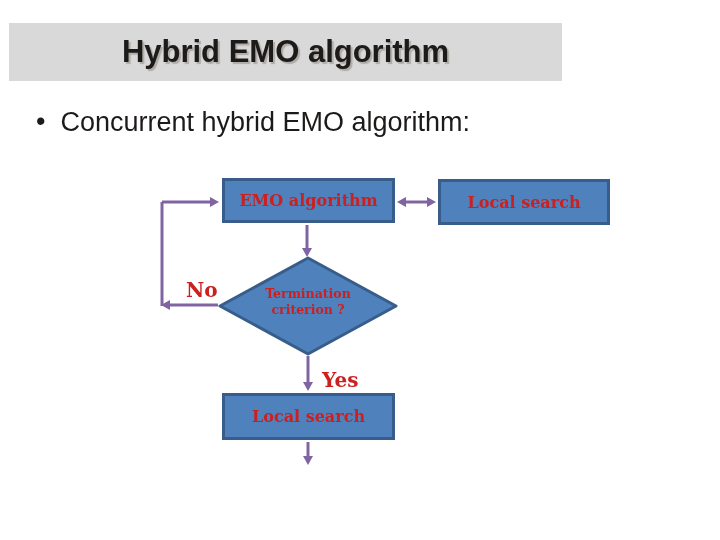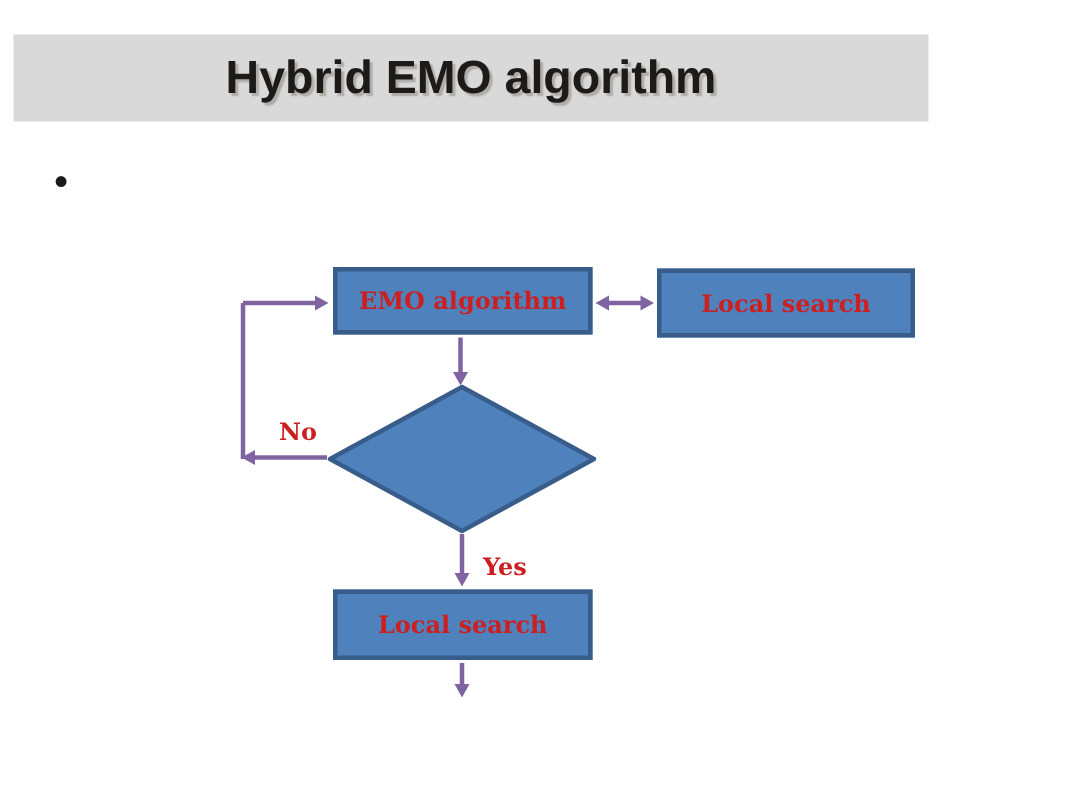--- a/index.html
+++ b/index.html
@@ -12,21 +12,21 @@
     --connector:#8064a2;
     --slide-bg:#ffffff;
   }
   html,body{margin:0;padding:0;}
   body{
     width:720px;height:540px;position:relative;overflow:hidden;
     background:var(--slide-bg);
     font-family:"Liberation Sans", sans-serif;
   }
   .header-bar{
-    position:absolute;left:9px;top:23px;width:610px;height:58px;
+    position:absolute;left:9px;top:23px;width:553px;height:58px;
     background:var(--header-bg);
     display:flex;align-items:center;justify-content:center;
   }
   .slide-title{
     font-size:31px;font-weight:bold;color:var(--title-text);
     letter-spacing:0px;
     text-shadow:2px 2px 1px rgba(125,115,105,0.45);
   }
   .bullet-line{
     position:absolute;left:36px;top:104px;width:640px;
@@ -52,34 +52,35 @@
   .node-ls-bottom{left:222px;top:393px;width:173px;height:47px;}
   .node-pareto{left:222px;top:467px;width:173px;height:46px;font-size:15px;}
   .decision-label{
     position:absolute;left:248px;top:286px;width:120px;
     text-align:center;color:var(--node-text);
     font-family:"DejaVu Serif", serif;font-weight:bold;
     font-size:12.5px;line-height:1.3;white-space:normal;
   }
   .branch-label{
     position:absolute;color:var(--node-text);
-    font-family:"DejaVu Serif", serif;font-weight:bold;font-size:16px;
+    font-family:"DejaVu Serif", serif;font-weight:bold;font-size:20px;
   }
   .label-no{left:186px;top:278px;}
   .label-yes{left:322px;top:368px;}
 </style>
 </head>
 <body>
 
 <div class="header-bar">
   <div class="slide-title">Hybrid EMO algorithm</div>
 </div>
 
 <div class="bullet-line">
   <span class="bullet-marker">•</span>
+  <span>Concurrent hybrid EMO algorithm:</span>
 </div>
 
 <div class="flowchart">
 
   <svg class="fc-svg" viewBox="0 0 720 540" xmlns="http://www.w3.org/2000/svg">
 
     <polygon class="shape" points="308,258 396,306 308,354 220,306"></polygon>
 
     <line class="conn" x1="404" y1="202" x2="429" y2="202"></line>
     <polygon class="head" points="397,202 406,197 406,207"></polygon>
@@ -102,20 +103,21 @@
   </svg>
 
   <div class="node node-emo">
     <span>EMO algorithm</span>
   </div>
 
   <div class="node node-ls-top">
     <span>Local search</span>
   </div>
 
+  <div class="decision-label">Termination criterion ?</div>
 
   <div class="branch-label label-no">No</div>
   <div class="branch-label label-yes">Yes</div>
 
   <div class="node node-ls-bottom">
     <span>Local search</span>
   </div>
 
 
 </div>

